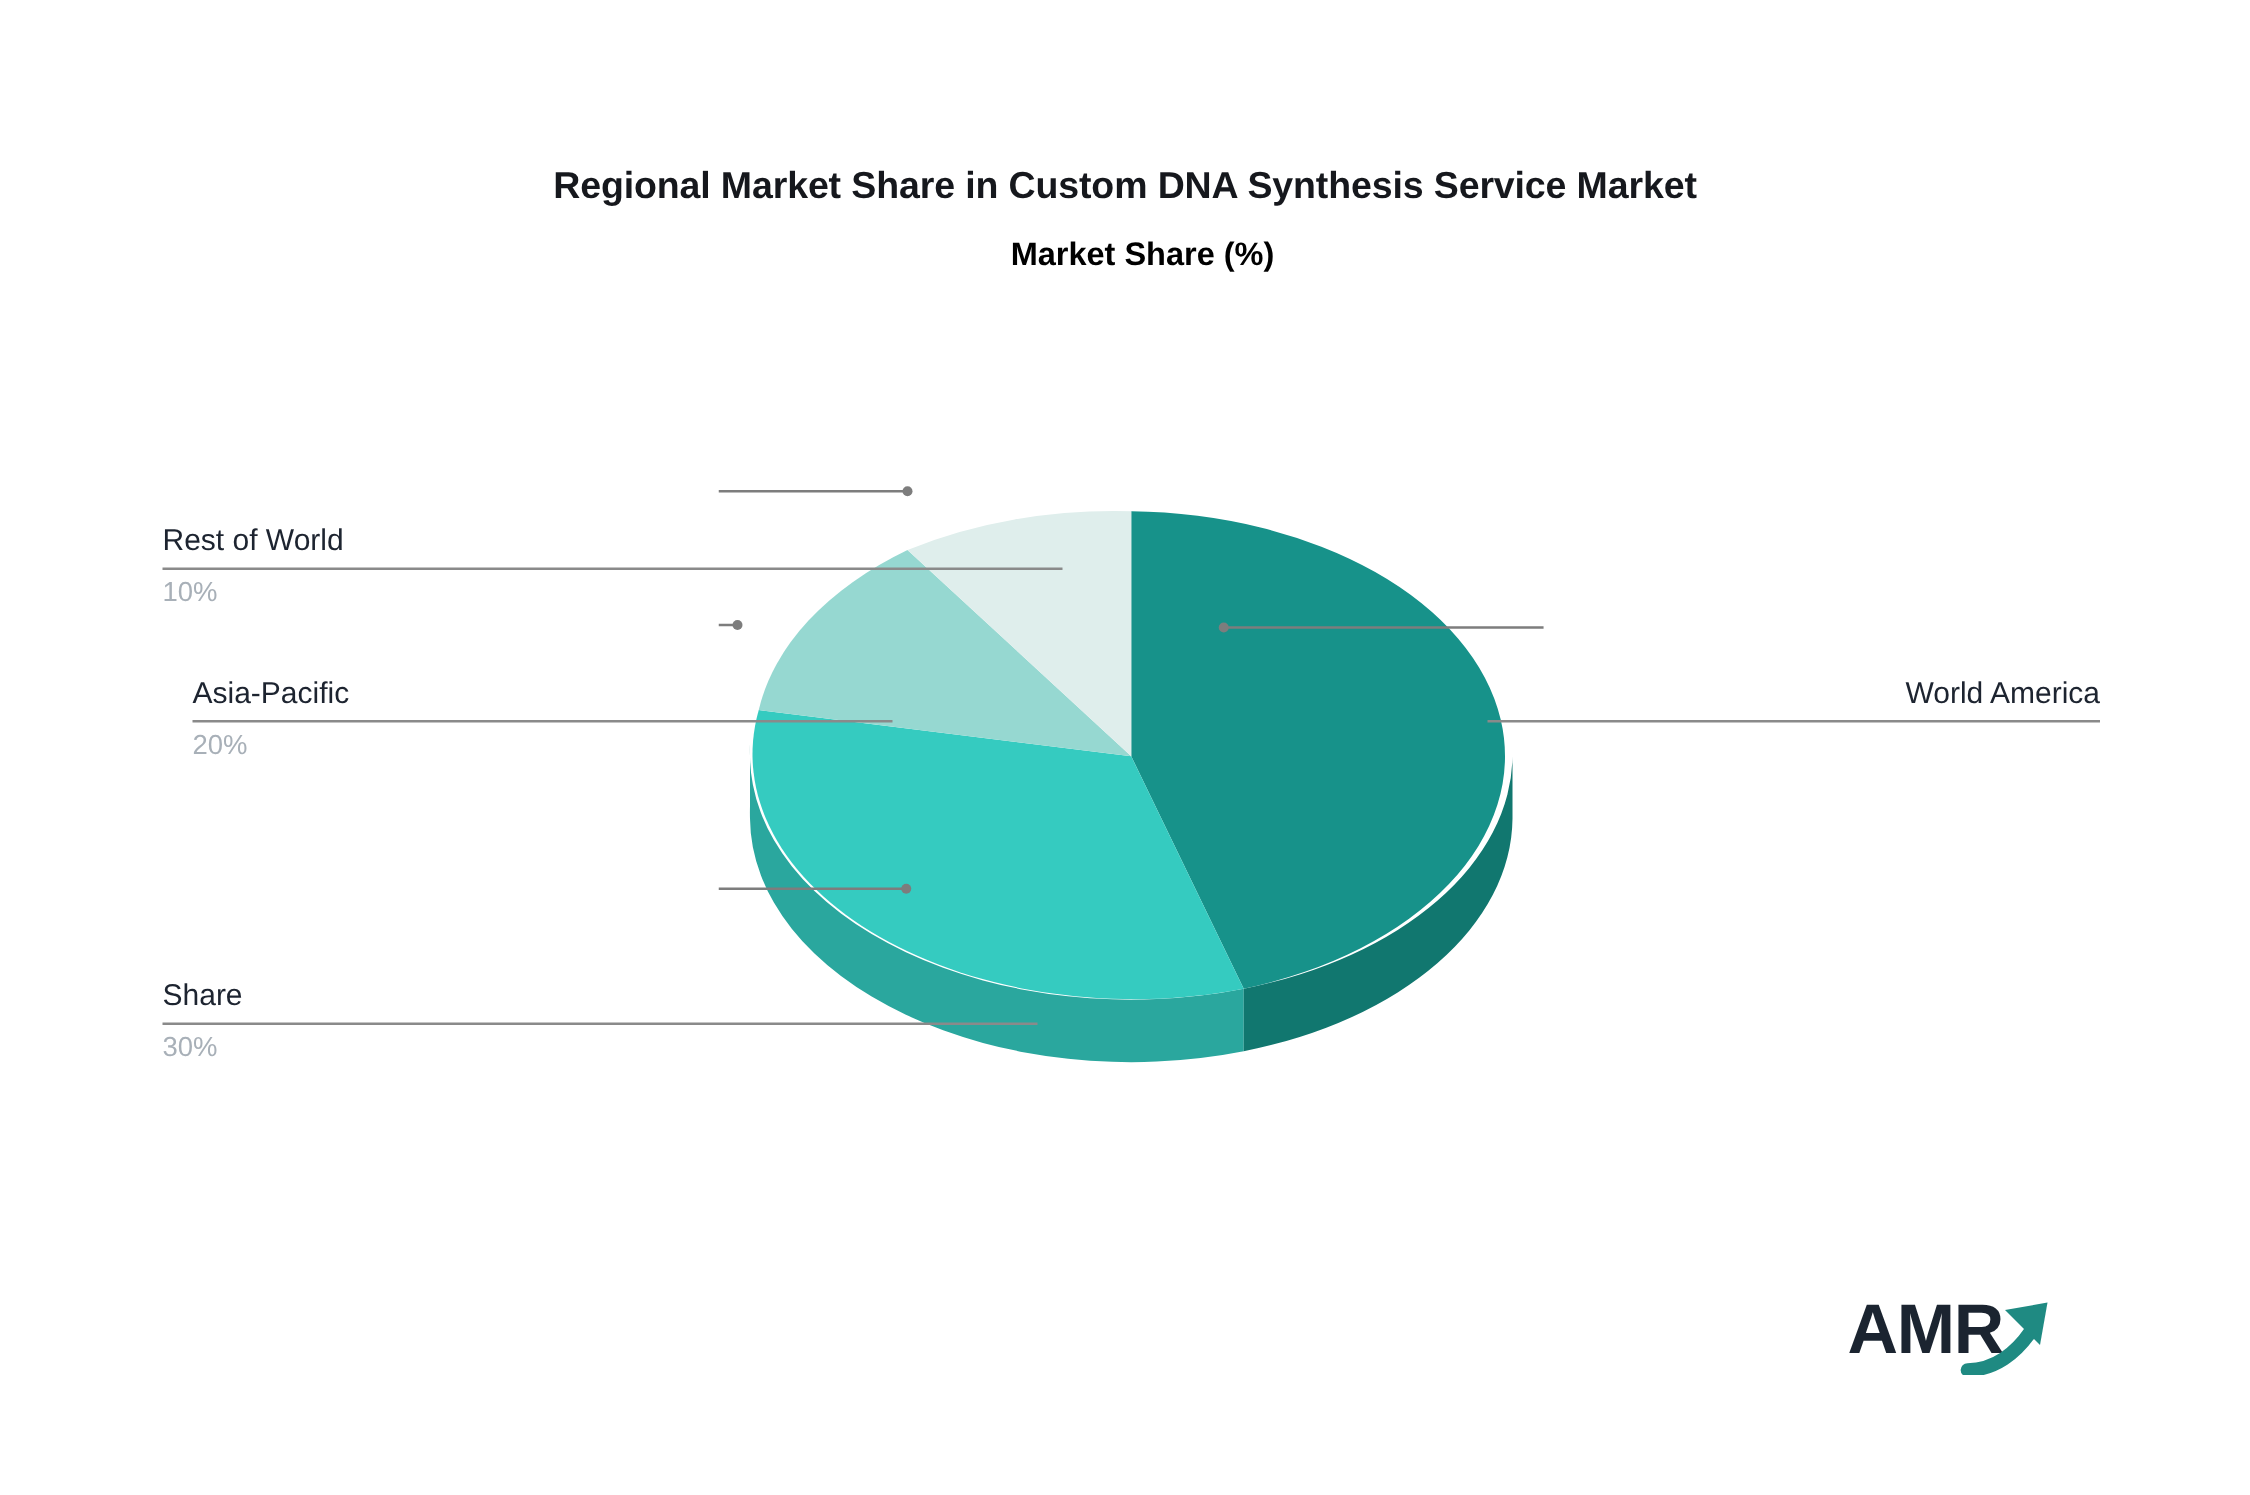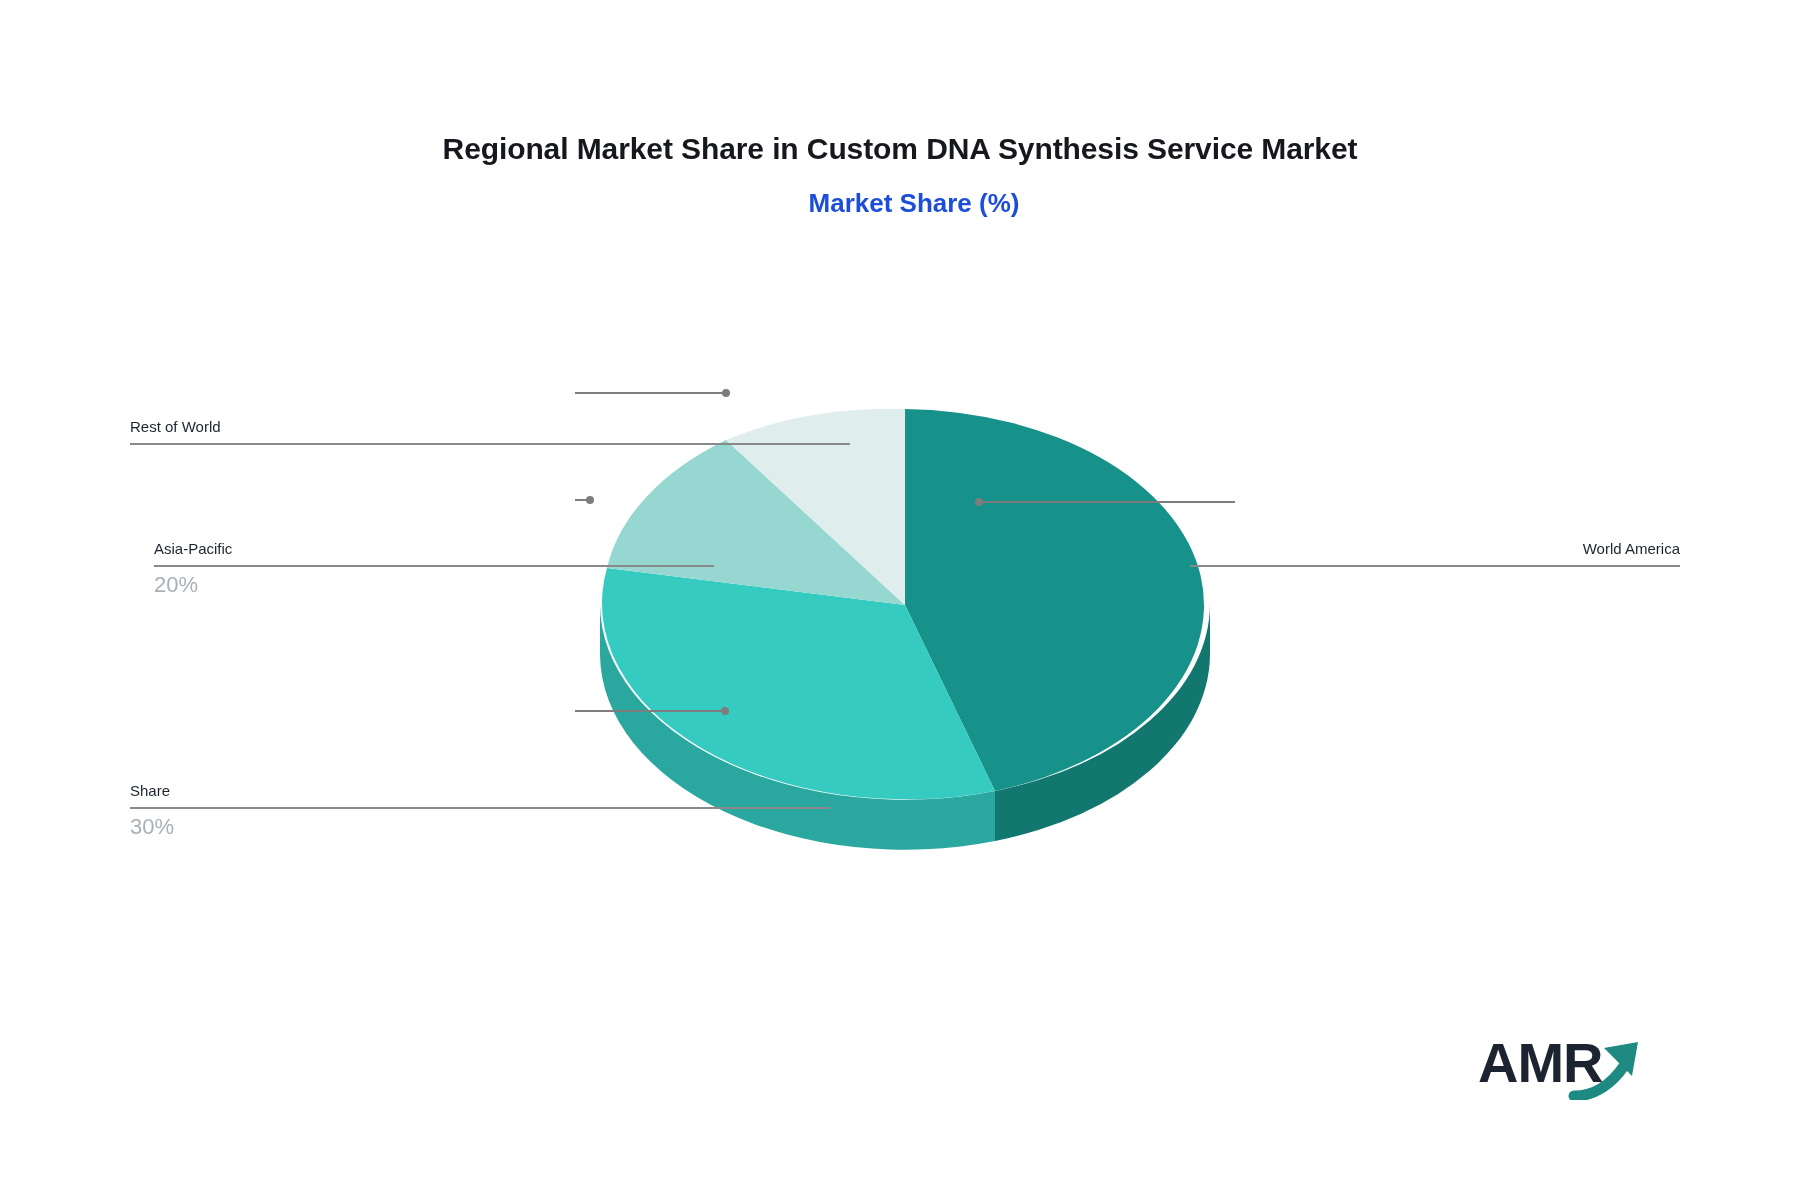--- a/index.html
+++ b/index.html
@@ -26,39 +26,39 @@
     color:#16181d;
     letter-spacing:-0.1px;
   }
   .subtitle {
     position:absolute;
     left:0; top:188px;
     width:1800px;
     text-align:center;
     font-size:26px;
     font-weight:bold;
-    color:#1d4ed8;
+    color:#000000;
     padding-left:28px;
   }
 
   
   .pie-wrap {
     position:absolute;
     left:575px; top:360px;
     width:660px; height:570px;
   }
   .pie-svg { display:block; }
 
   
   .callout {
     position:absolute;
     width:400px;
   }
   .callout .cname {
-    font-size:15px;
+    font-size:24px;
     color:#1d2430;
     line-height:1.25;
     white-space:nowrap;
   }
   .callout .crule {
     height:2px;
     background:#8a8a8a;
     margin:6px 0 4px 0;
   }
   .callout .cval {
@@ -138,20 +138,21 @@
       <g>
         <line x1="-450" y1="351" x2="150" y2="351" stroke="#7d7d7d" stroke-width="2"></line>
         <circle cx="150" cy="351" r="4" fill="#7d7d7d"></circle>
       </g>
     </svg>
   </div>
 
   <div class="callout left" id="co-row">
     <div class="cname">Rest of World</div>
     <div class="crule"></div>
+    <div class="cval">10%</div>
   </div>
 
   <div class="callout left" id="co-apac">
     <div class="cname">Asia-Pacific</div>
     <div class="crule"></div>
     <div class="cval">20%</div>
   </div>
 
   <div class="callout left" id="co-eur">
     <div class="cname">Share</div>

